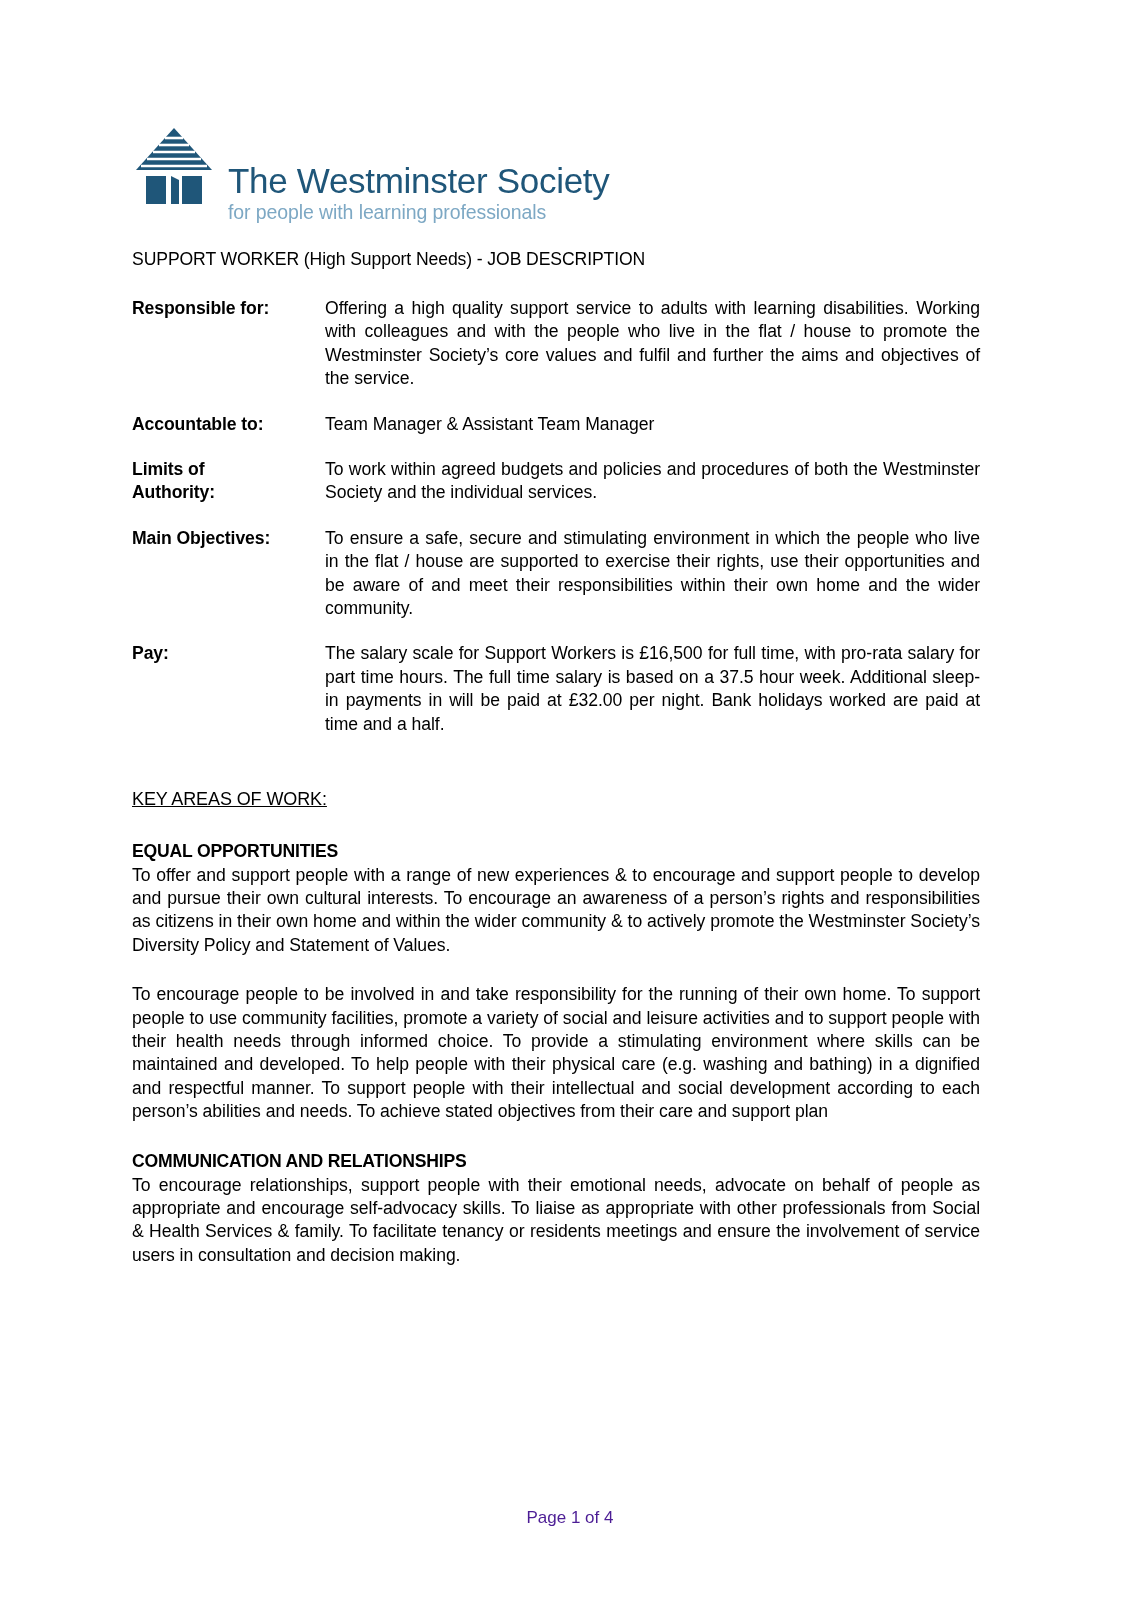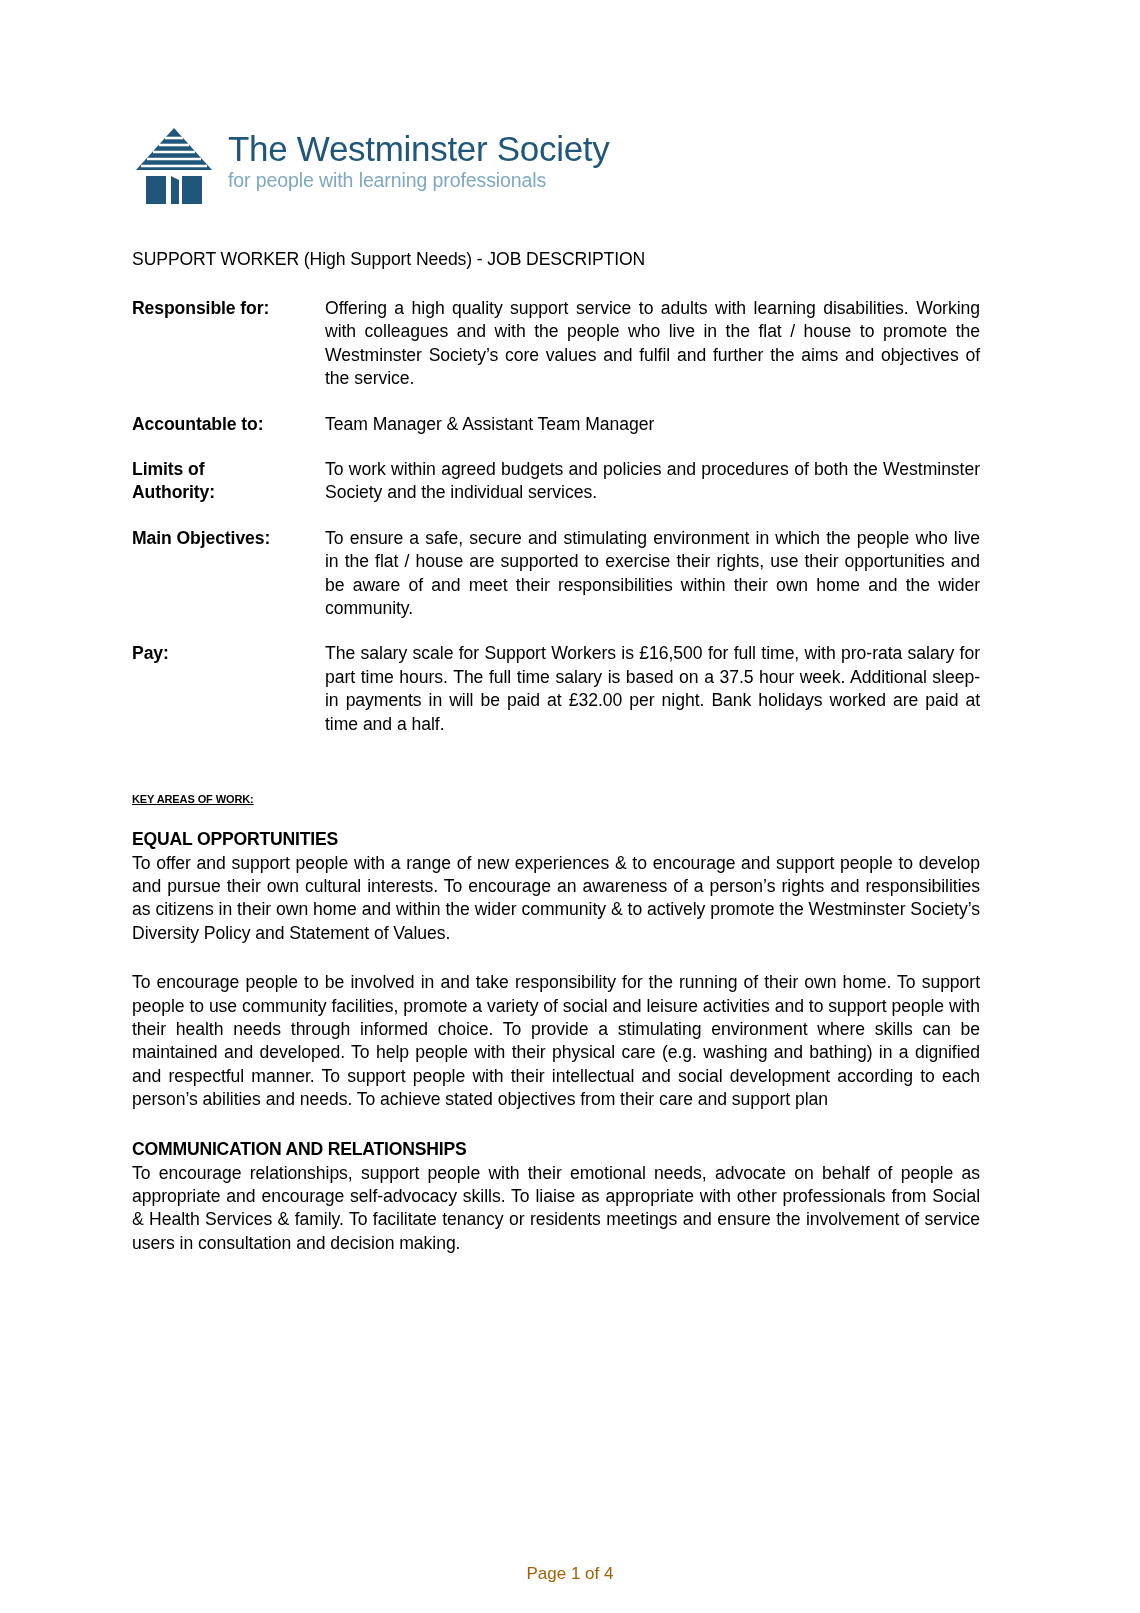--- a/index.html
+++ b/index.html
@@ -38,20 +38,21 @@
   }
   .logo-text {
     padding-top: 6px;
   }
   .logo-title {
     font-size: 35px;
     line-height: 38px;
     color: #1f5679;
     letter-spacing: -0.3px;
     white-space: nowrap;
+    margin-top: 32px;
   }
   .logo-tagline {
     font-size: 19.5px;
     line-height: 23px;
     color: #7da8c4;
     letter-spacing: -0.1px;
     white-space: nowrap;
     margin-top: 1px;
   }
 
@@ -91,25 +92,25 @@
     text-align: justify;
     text-justify: inter-word;
     line-height: 23.4px;
     letter-spacing: -0.05px;
   }
   .field-value.nojustify { text-align: left; }
 
   .spacer-lg { height: 30px; }
 
   .section-heading-underlined {
-    font-weight: bold;
+    font-weight: normal;
     text-decoration: underline;
-    font-size: 11px;
-    letter-spacing: -0.1px;
-    margin-bottom: 16px;
+    font-size: 18px;
+    letter-spacing: -0.1px;
+    margin-bottom: 28px;
   }
 
   .block { margin-bottom: 26px; }
   .block:last-child { margin-bottom: 8px; }
 
   .block-heading {
     font-weight: bold;
     font-size: 17.6px;
     line-height: 23px;
     letter-spacing: -0.2px;
@@ -119,25 +120,25 @@
     text-align: justify;
     text-justify: inter-word;
     line-height: 23.4px;
     letter-spacing: -0.05px;
   }
 
   
   .footer {
     position: absolute;
     left: 0;
-    top: 1564px;
+    top: 1508px;
     width: 1140px;
     text-align: center;
     font-size: 17px;
-    color: #a16207;
+    color: #4c1d95;
   }
 </style>
 </head>
 <body>
 
 <div class="page">
 
   <div class="logo-block">
     <div class="logo-mark">
       <svg viewBox="0 0 84 82" width="84" height="82" aria-hidden="true">

